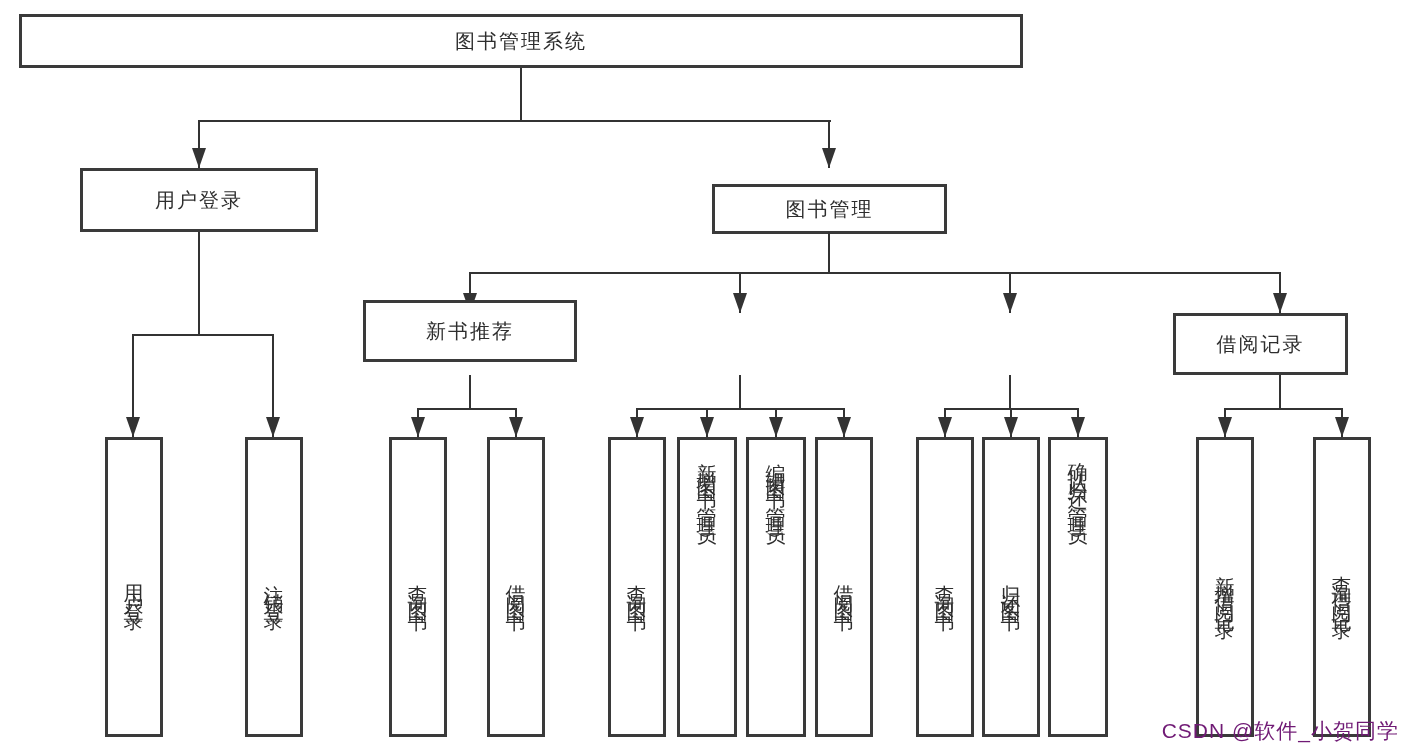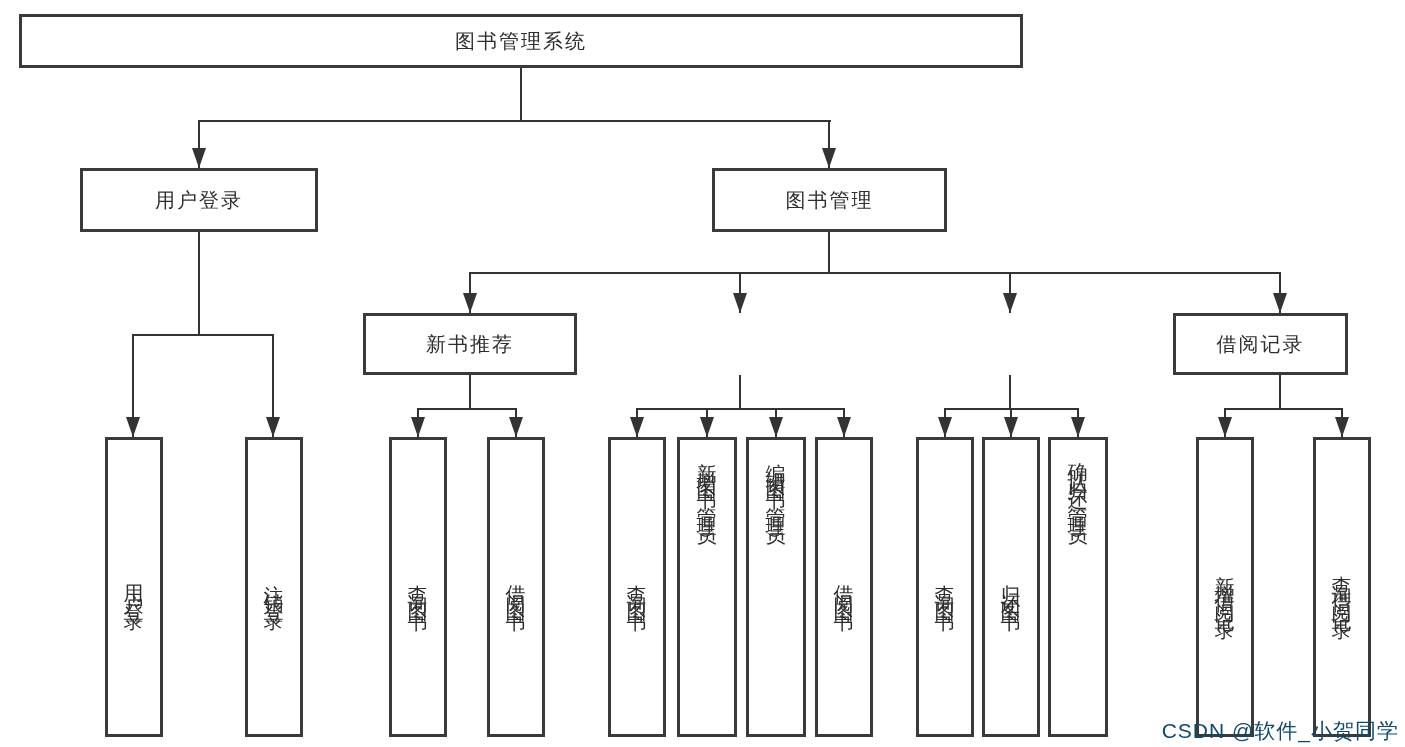--- a/index.html
+++ b/index.html
@@ -8,21 +8,21 @@
   .box{position:absolute;box-sizing:border-box;background:#fff;border:3px solid #3a3a3a;
        display:flex;align-items:center;justify-content:center;}
   .lbl{font-size:20px;color:#2e2e2e;letter-spacing:2px;white-space:nowrap;}
   .leaf .vlbl{writing-mode:vertical-rl;text-orientation:mixed;font-size:20px;color:#2e2e2e;
        letter-spacing:9px;line-height:1;}
   .leaf.top{align-items:flex-start;padding-top:7px;}
   .ln{position:absolute;display:block;background:#333;}
   .ar{position:absolute;display:block;width:0;height:0;
       border-left:7px solid transparent;border-right:7px solid transparent;
       border-top:20px solid #333;}
-  .watermark{position:absolute;right:6px;bottom:2px;font-size:21px;color:#0c4a6e;
+  .watermark{position:absolute;right:6px;bottom:2px;font-size:21px;color:#701a75;
       letter-spacing:1px;white-space:nowrap;}
 </style>
 </head>
 <body>
 
 <div class="canvas">
 
   <div class="box" style="left:19px;top:14px;width:1004px;height:54px">
     <span class="lbl">图书管理系统</span>
   </div>
@@ -30,21 +30,21 @@
   <i class="ln" style="left:520px;top:68px;width:2px;height:54px"></i>
   <i class="ln" style="left:198px;top:120px;width:633px;height:2px"></i>
   <i class="ln" style="left:198px;top:120px;width:2px;height:48px"></i>
   <i class="ar" style="left:192px;top:148px"></i>
   <i class="ln" style="left:828px;top:120px;width:2px;height:48px"></i>
   <i class="ar" style="left:822px;top:148px"></i>
 
   <div class="box" style="left:80px;top:168px;width:238px;height:64px">
     <span class="lbl">用户登录</span>
   </div>
-  <div class="box" style="left:712px;top:168px;width:235px;height:64px">
+  <div class="box" style="left:712px;top:184px;width:235px;height:50px">
     <span class="lbl">图书管理</span>
   </div>
 
   <i class="ln" style="left:198px;top:232px;width:2px;height:104px"></i>
   <i class="ln" style="left:132px;top:334px;width:142px;height:2px"></i>
   <i class="ln" style="left:132px;top:334px;width:2px;height:103px"></i>
   <i class="ar" style="left:126px;top:417px"></i>
   <i class="ln" style="left:272px;top:334px;width:2px;height:103px"></i>
   <i class="ar" style="left:266px;top:417px"></i>
 
@@ -52,21 +52,21 @@
   <i class="ln" style="left:469px;top:272px;width:811px;height:2px"></i>
   <i class="ln" style="left:469px;top:272px;width:2px;height:41px"></i>
   <i class="ar" style="left:463px;top:293px"></i>
   <i class="ln" style="left:739px;top:272px;width:2px;height:41px"></i>
   <i class="ar" style="left:733px;top:293px"></i>
   <i class="ln" style="left:1009px;top:272px;width:2px;height:41px"></i>
   <i class="ar" style="left:1003px;top:293px"></i>
   <i class="ln" style="left:1279px;top:272px;width:2px;height:41px"></i>
   <i class="ar" style="left:1273px;top:293px"></i>
 
-  <div class="box" style="left:363px;top:313px;width:214px;height:62px">
+  <div class="box" style="left:363px;top:300px;width:214px;height:62px">
     <span class="lbl">新书推荐</span>
   </div>
   <div class="box" style="left:1173px;top:313px;width:175px;height:62px">
     <span class="lbl">借阅记录</span>
   </div>
 
   <i class="ln" style="left:469px;top:375px;width:2px;height:35px"></i>
   <i class="ln" style="left:417px;top:408px;width:100px;height:2px"></i>
   <i class="ln" style="left:417px;top:408px;width:2px;height:29px"></i>
   <i class="ar" style="left:411px;top:417px"></i>

